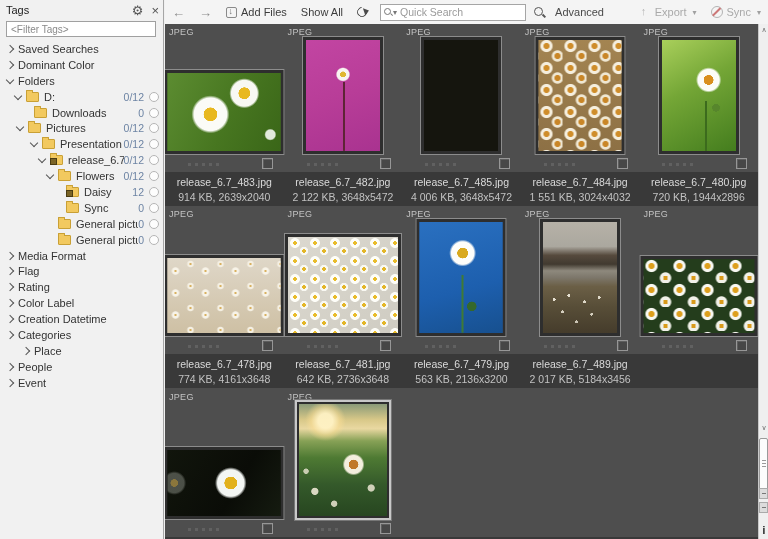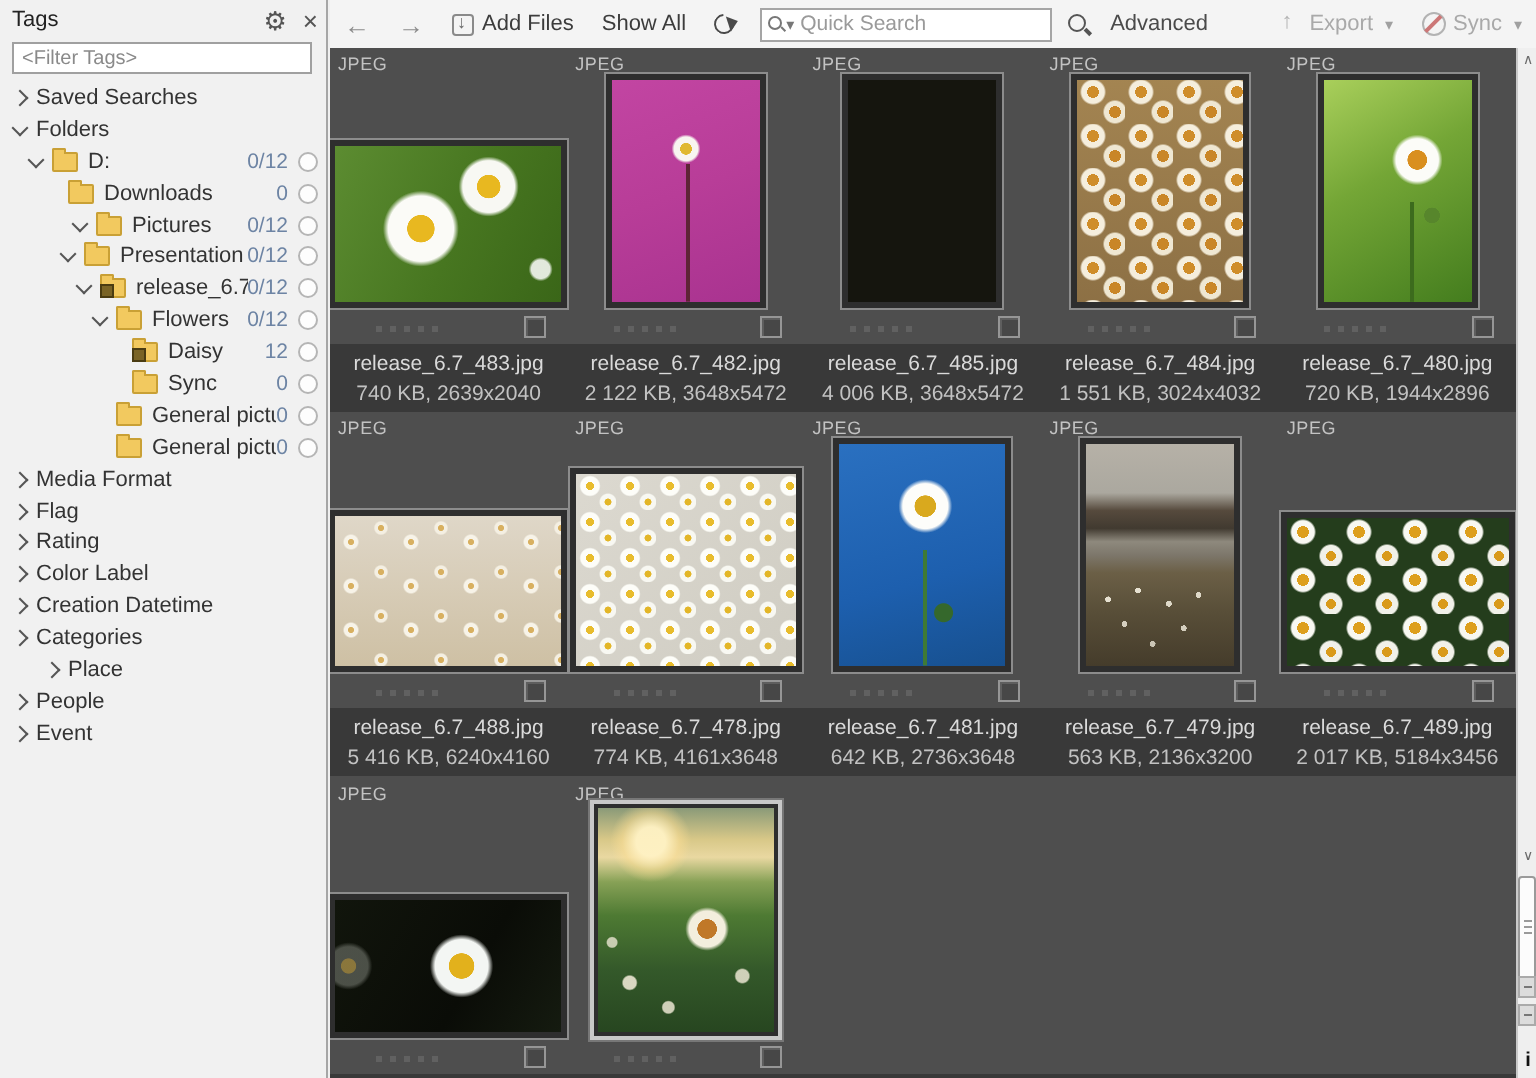--- a/index.html
+++ b/index.html
@@ -230,41 +230,48 @@
   <input class="filter-input" type="text" placeholder="&lt;Filter Tags&gt;" style="">
   <div class="tag-tree">
       <div class="tree-row" style="padding-left: 6px;">
     <span class="chev"></span>
 
     <span class="tree-label">Saved Searches</span>
     <span class="tree-count"></span>
 
   </div>
       <div class="tree-row" style="padding-left: 6px;">
+    <span class="chev"></span>
+
+    <span class="tree-label">Dominant Color</span>
+    <span class="tree-count"></span>
+
+  </div>
+      <div class="tree-row" style="padding-left: 6px;">
     <span class="chev down"></span>
 
     <span class="tree-label">Folders</span>
     <span class="tree-count"></span>
 
   </div>
       <div class="tree-row" style="padding-left: 14px;">
     <span class="chev down"></span>
     <span class="tree-icon"></span>
     <span class="tree-label">D:</span>
     <span class="tree-count">0/12</span>
     <span class="tree-radio"></span>
   </div>
       <div class="tree-row" style="padding-left: 22px;">
     <span class="chev hidden-chev"></span>
     <span class="tree-icon"></span>
     <span class="tree-label">Downloads</span>
     <span class="tree-count">0</span>
     <span class="tree-radio"></span>
   </div>
-      <div class="tree-row" style="padding-left: 36px;">
+      <div class="tree-row" style="padding-left: 16px;">
     <span class="chev down"></span>
     <span class="tree-icon"></span>
     <span class="tree-label">Pictures</span>
     <span class="tree-count">0/12</span>
     <span class="tree-radio"></span>
   </div>
       <div class="tree-row" style="padding-left: 30px;">
     <span class="chev down"></span>
     <span class="tree-icon"></span>
     <span class="tree-label">Presentation</span>
@@ -486,21 +493,21 @@
             <span></span>
             <span></span>
             <span></span>
     </span>
     <span class="thumb-checkbox"></span>
   </div>
       </div>
     <div class="strip-row">
         <div class="caption">
     <div class="fname">release_6.7_483.jpg</div>
-    <div class="finfo">740 KB, 2639x2040</div>
+    <div class="finfo">914 KB, 2639x2040</div>
   </div>
         <div class="caption">
     <div class="fname">release_6.7_482.jpg</div>
     <div class="finfo">2 122 KB, 3648x5472</div>
   </div>
         <div class="caption">
     <div class="fname">release_6.7_485.jpg</div>
     <div class="finfo">4 006 KB, 3648x5472</div>
   </div>
         <div class="caption">
@@ -580,24 +587,20 @@
       <span></span>
             <span></span>
             <span></span>
             <span></span>
             <span></span>
     </span>
     <span class="thumb-checkbox"></span>
   </div>
       </div>
     <div class="strip-row">
-        <div class="caption">
-    <div class="fname">release_6.7_488.jpg</div>
-    <div class="finfo">5 416 KB, 6240x4160</div>
-  </div>
         <div class="caption">
     <div class="fname">release_6.7_478.jpg</div>
     <div class="finfo">774 KB, 4161x3648</div>
   </div>
         <div class="caption">
     <div class="fname">release_6.7_481.jpg</div>
     <div class="finfo">642 KB, 2736x3648</div>
   </div>
         <div class="caption">
     <div class="fname">release_6.7_479.jpg</div>

